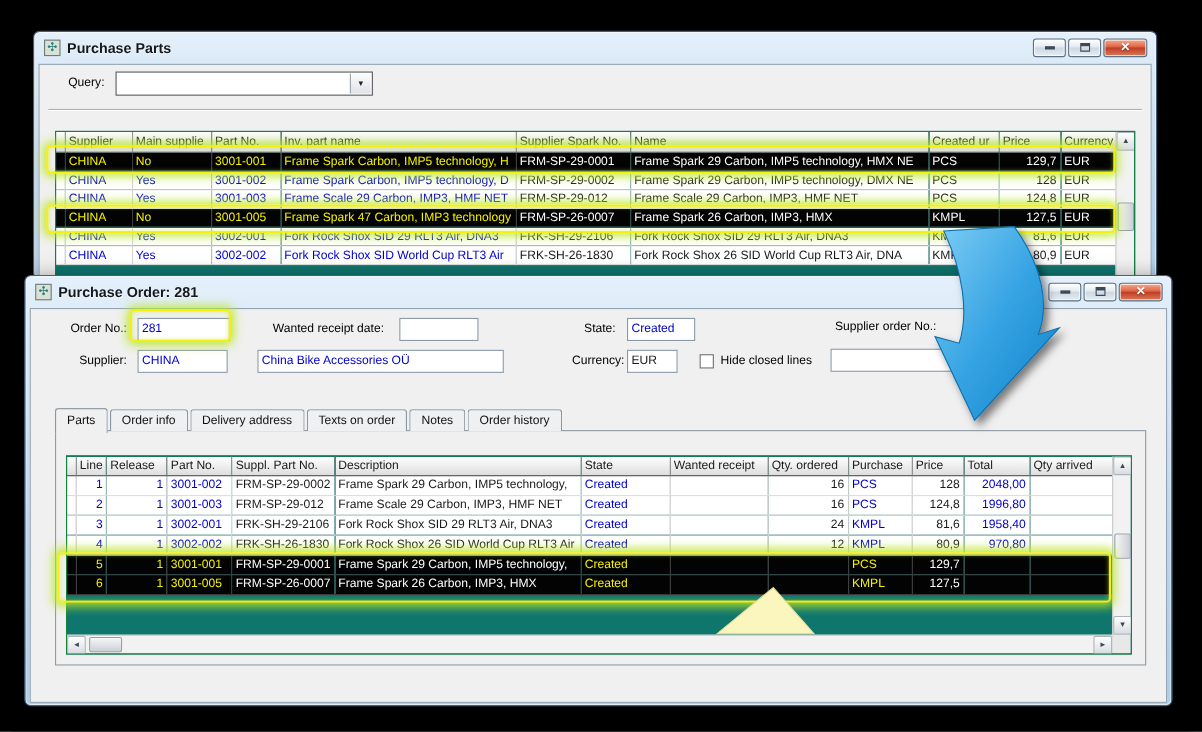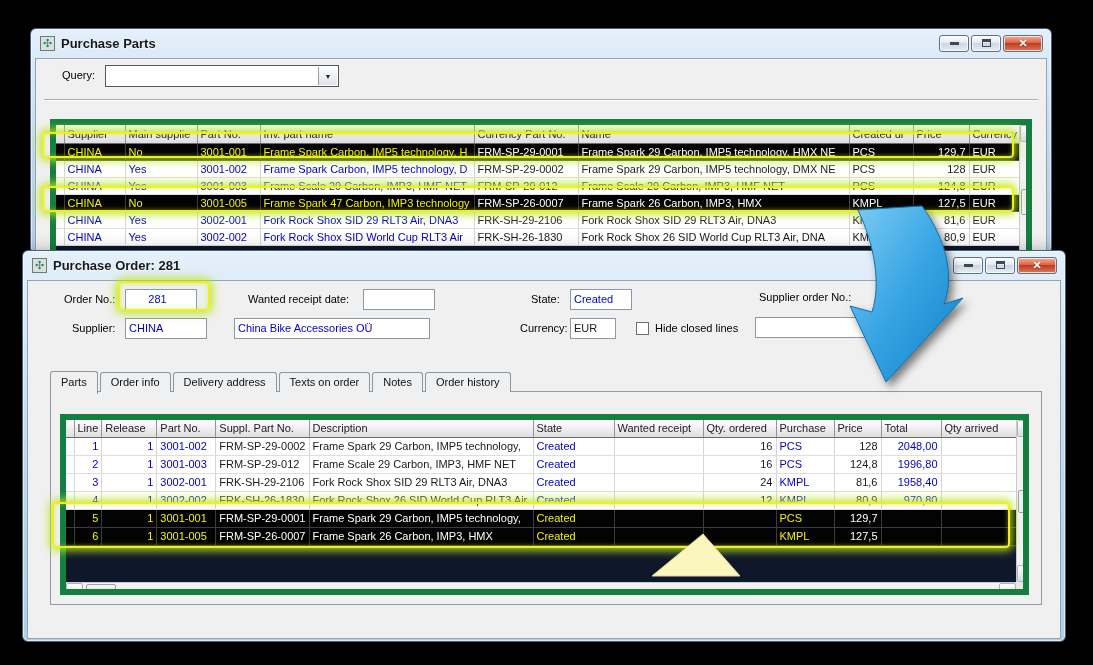--- a/index.html
+++ b/index.html
@@ -40,21 +40,21 @@
   .chk{position:absolute;width:13px;height:13px;background:#fff;border:1px solid #6f6f6f;}
 
   
   .tabs{position:absolute;left:22px;top:90px;height:21px;display:flex;align-items:flex-end;z-index:3;}
   .tab{height:20px;padding:3px 10px 0;margin-right:2px;font-size:11px;color:#111;background:#eef0f2;
        border:1px solid #8a96a2;border-bottom:none;border-radius:3px 3px 0 0;margin-top:12px;}
   .tab.active{height:23px;margin-bottom:-2px;background:#f0f0f0;padding-top:4px;}
   .panel{position:absolute;left:22px;top:110px;width:992px;height:214px;border:1px solid #8f9ba6;background:#f0f0f0;}
 
   
-  .grid-wrap{position:absolute;background:#0f172a;border:6px solid #15803d;overflow:hidden;}
+  .grid-wrap{position:absolute;background:#0f766e;border:1px solid #15803d;overflow:hidden;}
   #pp-grid{left:14px;top:60px;width:982px;height:139px;}
   #po-grid{left:32px;top:133px;width:969px;height:181px;}
   table.grid{border-collapse:collapse;table-layout:fixed;font-size:11px;color:#1a1a1a;}
   table.grid th{font-weight:normal;text-align:left;padding:0 3px;white-space:nowrap;overflow:hidden;
        background:linear-gradient(#ffffff,#dedede);border-right:1px solid #939393;border-bottom:1px solid #6b6b6b;}
   table.grid td{padding:0 3px;white-space:nowrap;overflow:hidden;
        border-right:1px solid #d6d6d6;border-bottom:1px solid #dedede;background:#fff;}
   table.pp th{height:18px;} table.pp td{height:17px;}
   table.po th{height:17px;} table.po td{height:18px;}
   td.c-blue{color:#0000cc;} td.c-black{color:#1a1a1a;}
@@ -135,21 +135,21 @@
               <col style="width: 56px;">
               <col style="width: 50px;">
             </colgroup>
             <thead>
               <tr>
                 <th class="gut"></th>
                 <th>Supplier</th>
                 <th>Main supplie</th>
                 <th>Part No.</th>
                 <th>Inv. part name</th>
-                <th>Currency Part No.</th>
+                <th>Supplier Spark No.</th>
                 <th>Name</th>
                 <th>Created ur</th>
                 <th>Price</th>
                 <th>Currency</th>
               </tr>
             </thead>
             <tbody>
               <tr class="sel">
                 <td class="gut"></td>
                 <td class="c-blue a-left">CHINA</td>
@@ -246,34 +246,34 @@
             <span class="glyph-max"></span>
           </span>
         <span class="wc close">
             <span class="glyph-x">✕</span>
           </span>
       </span>
     </div>
     <div class="client">
 
       <span class="lbl" style="left:36px;top:8px;">Order No.:</span>
-      <div class="fld blue" style="left:97px;top:8px;width:72px;text-align:center;padding-right:10px;">281</div>
+      <div class="fld blue" style="left:97px;top:8px;width:84px;text-align:left;padding-right:10px;">281</div>
 
       <span class="lbl" style="left:220px;top:8px;">Wanted receipt date:</span>
       <div class="fld" style="left:335px;top:8px;width:72px;"></div>
 
       <span class="lbl" style="left:503px;top:8px;">State:</span>
       <div class="fld blue" style="left:542px;top:8px;width:62px;">Created</div>
 
       <span class="lbl" style="left:731px;top:6px;">Supplier order No.:</span>
       <div class="fld" style="left:727px;top:36px;width:128px;"></div>
 
       <span class="lbl" style="left:44px;top:37px;">Supplier:</span>
       <div class="fld blue" style="left:97px;top:37px;width:82px;">CHINA</div>
-      <div class="fld blue" style="left:206px;top:37px;width:196px;">China Bike Accessories OÜ</div>
+      <div class="fld blue" style="left:206px;top:37px;width:224px;">China Bike Accessories OÜ</div>
 
       <span class="lbl" style="left:492px;top:37px;">Currency:</span>
       <div class="fld" style="left:542px;top:37px;width:46px;">EUR</div>
 
       <span class="chk" style="left:608px;top:41px;"></span>
       <span class="lbl" style="left:627px;top:37px;">Hide closed lines</span>
 
       <div class="tabs">
           <div class="tab active">Parts</div>
           <div class="tab">Order info</div>

